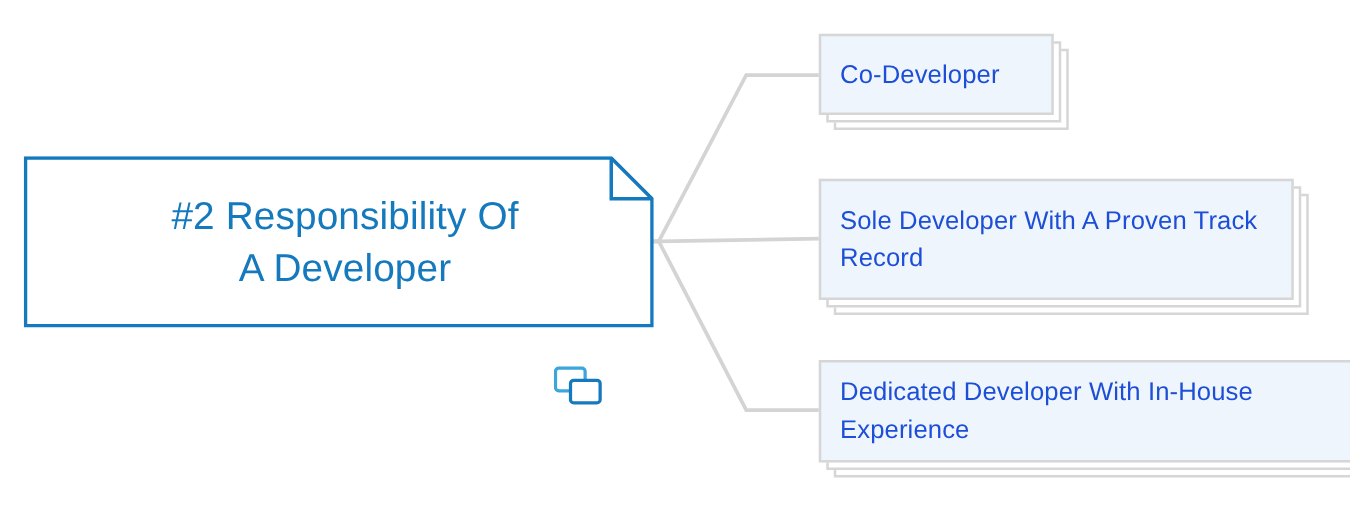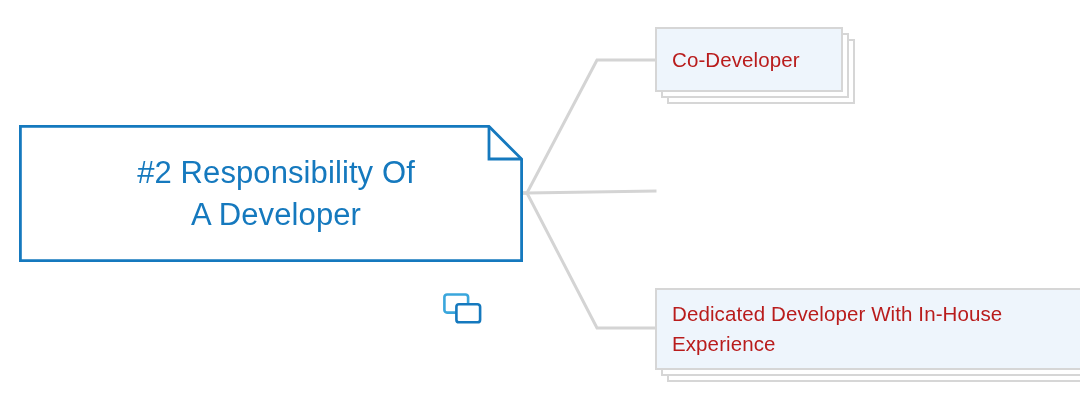--- a/index.html
+++ b/index.html
@@ -97,21 +97,21 @@
   }
   .card-text {
     position: absolute;
     left: 0; top: 0;
     width: 100%;
     height: 100%;
     display: flex;
     align-items: center;
     box-sizing: border-box;
     padding: 0 16px 0 17px;
-    color: #b91c1c;
+    color: #1d4ed8;
     font-size: 20.5px;
     font-weight: 400;
     line-height: 1.45;
     letter-spacing: 0.1px;
   }
 
   
   #child-card-0 { left: 655px; top: 27px;  width: 188px; height: 65px; }
   #child-card-1 { left: 655px; top: 143px; width: 380px; height: 97px; }
   #child-card-2 { left: 655px; top: 288px; width: 440px; height: 82px; }
@@ -152,20 +152,26 @@
 
   </div>
 
   <div class="child-card" id="child-card-0">
     <div class="card-stack-2"></div>
     <div class="card-stack-1"></div>
     <div class="card-face"></div>
     <div class="card-text">Co-Developer</div>
   </div>
 
+  <div class="child-card" id="child-card-1">
+    <div class="card-stack-2"></div>
+    <div class="card-stack-1"></div>
+    <div class="card-face"></div>
+    <div class="card-text">Sole Developer With A Proven Track Record</div>
+  </div>
 
   <div class="child-card" id="child-card-2">
     <div class="card-stack-2"></div>
     <div class="card-stack-1"></div>
     <div class="card-face"></div>
     <div class="card-text">Dedicated Developer With In-House Experience</div>
   </div>
 
 </div>
 

